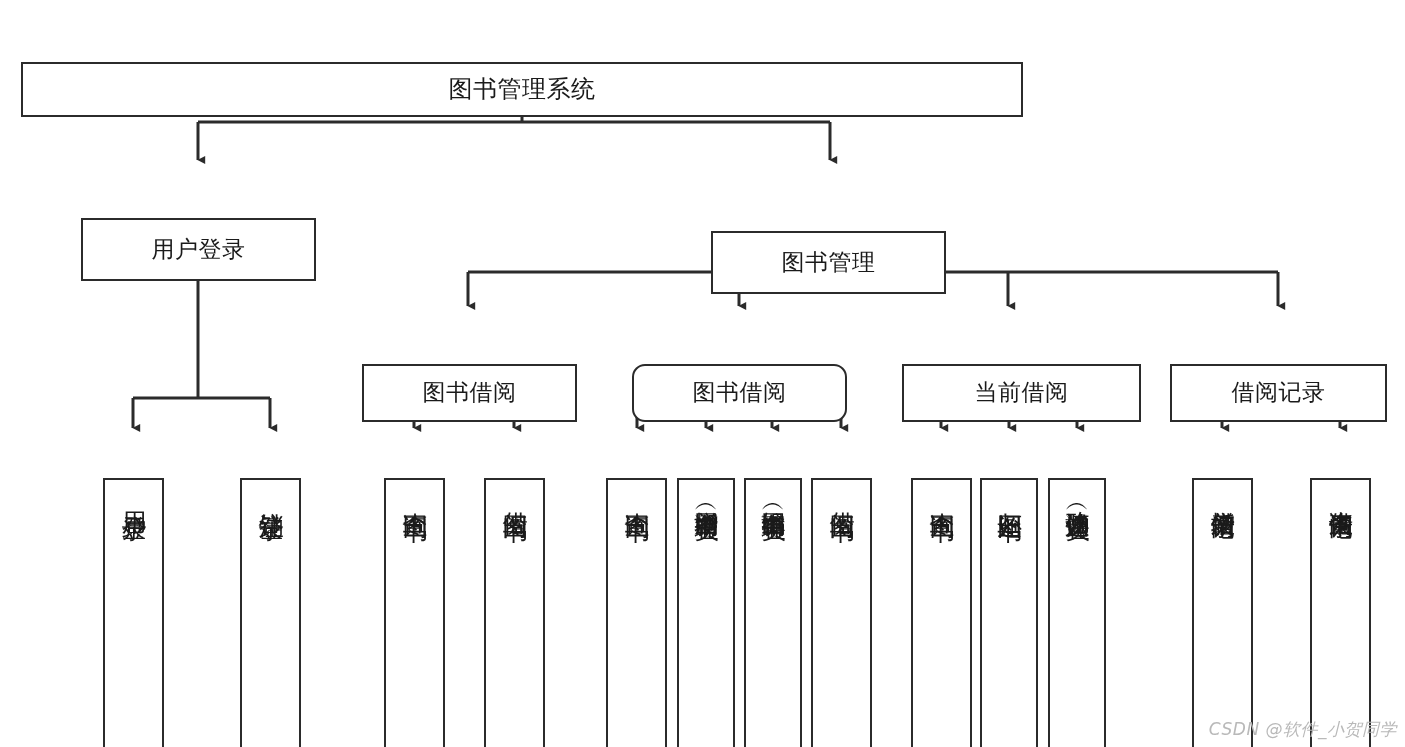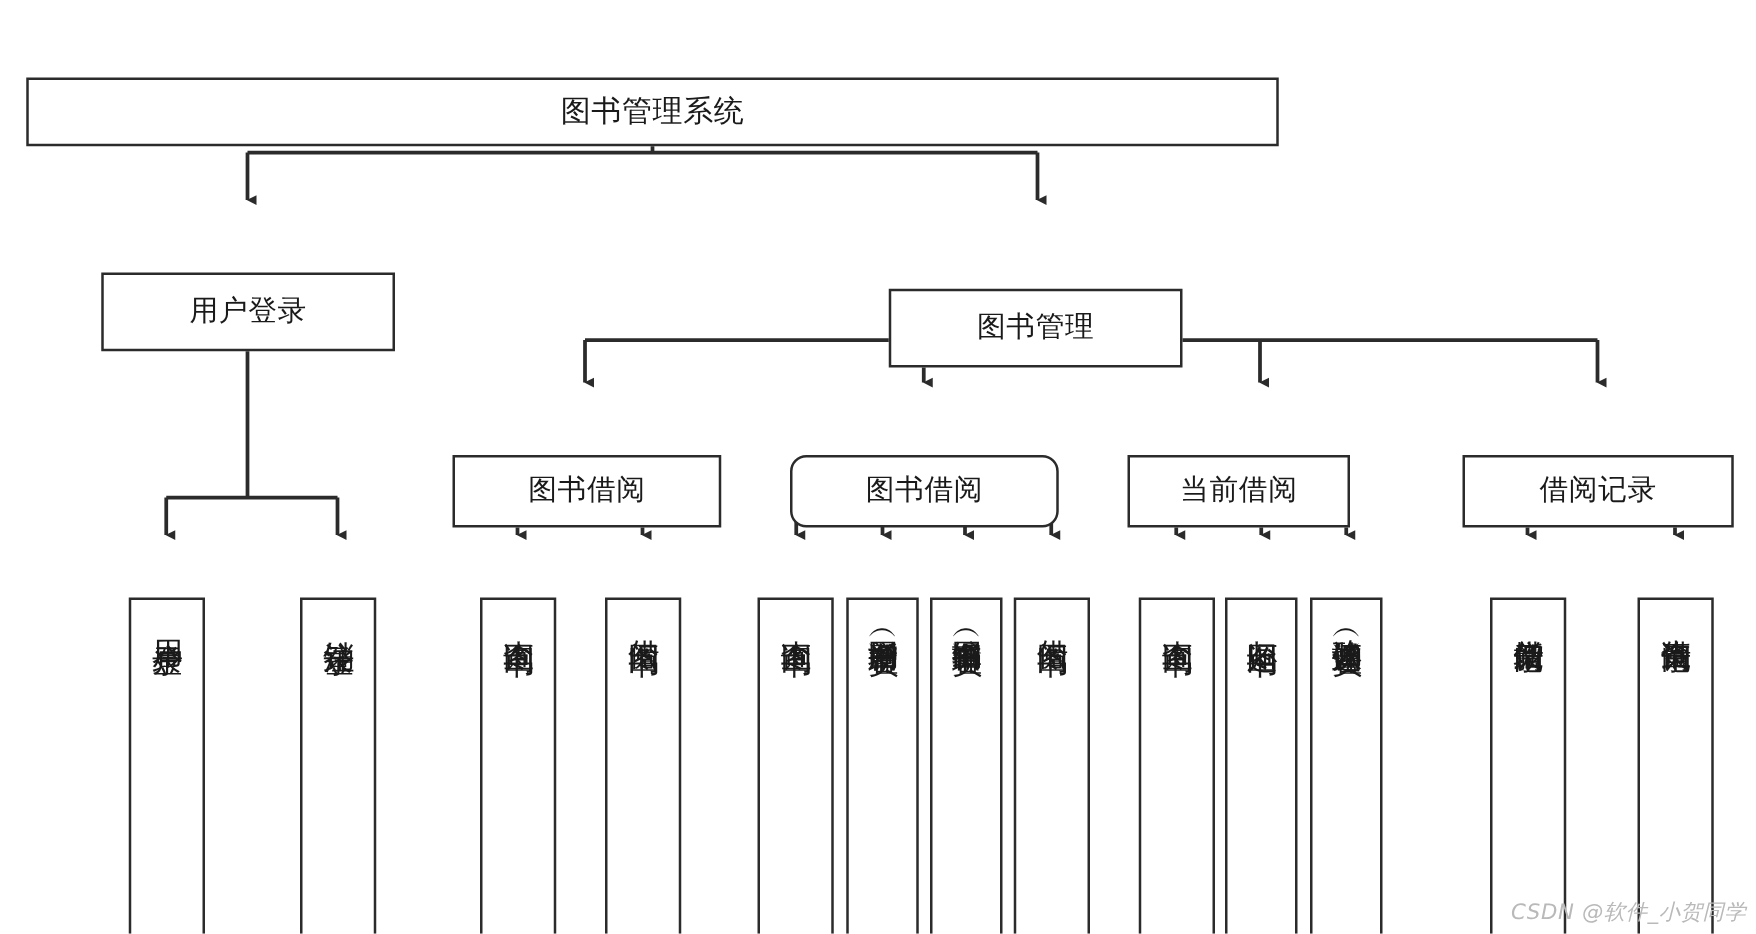--- a/index.html
+++ b/index.html
@@ -146,21 +146,21 @@
   </div>
 
   <div class="node h-node" style="left:362px; top:316px; width:215px; height:58px;">
     <span class="node-label">图书借阅</span>
   </div>
 
   <div class="node h-node" style="left:632px; top:316px; width:215px; height:58px;border-radius:13px;">
     <span class="node-label">图书借阅</span>
   </div>
 
-  <div class="node h-node" style="left:902px; top:316px; width:178px; height:58px;">
+  <div class="node h-node" style="left:902px; top:316px; width:239px; height:58px;">
     <span class="node-label">当前借阅</span>
   </div>
 
   <div class="node h-node" style="left:1170px; top:316px; width:217px; height:58px;align-items:center;">
     <span class="node-label">借阅记录</span>
   </div>
 
   <div class="node v-node" style="left:103px; top:430px; width:61px; height:305px;">
     <span class="node-label">用户登录</span>
   </div>

